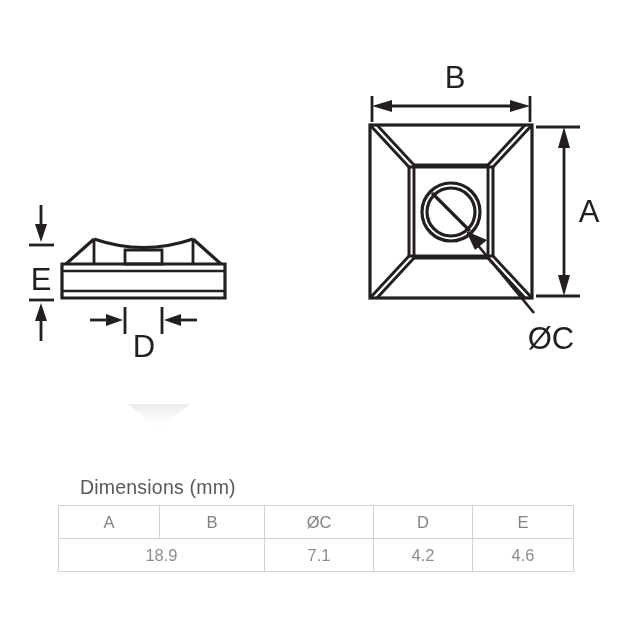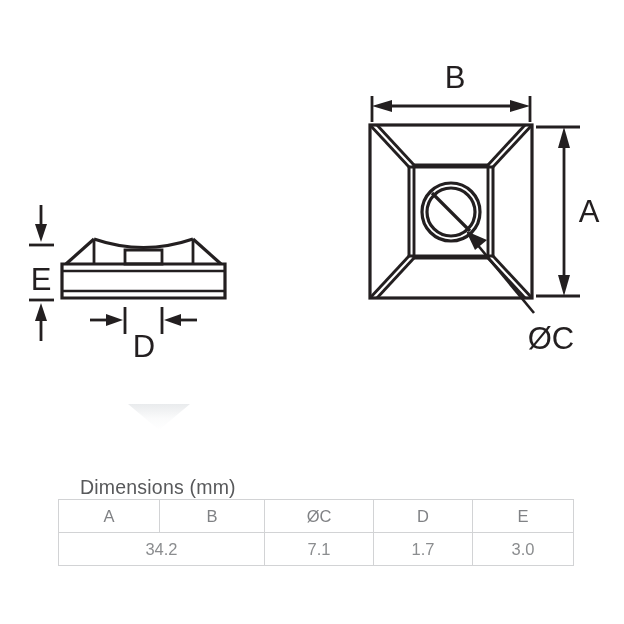--- a/index.html
+++ b/index.html
@@ -28,21 +28,21 @@
   .table-block {
     position: absolute;
     left: 58px;
     top: 476px;
     width: 510px;
   }
   .table-title {
     font-size: 19.5px;
     color: #58595b;
     letter-spacing: 0.2px;
-    margin: 0 0 1px 22px;
+    margin: 0 0 7px 22px;
     font-weight: 400;
     line-height: 22px;
     white-space: nowrap;
   }
   table.dim-table {
     border-collapse: collapse;
     width: 510px;
     table-layout: fixed;
   }
   table.dim-table td {
@@ -205,20 +205,20 @@
   <table class="dim-table">
     <tbody>
       <tr class="header-row">
         <td class="col-a">A</td>
         <td class="col-b">B</td>
         <td class="col-c">ØC</td>
         <td class="col-d">D</td>
         <td class="col-e">E</td>
       </tr>
       <tr class="value-row">
-        <td colspan="2">34.2</td>
+        <td colspan="2">18.9</td>
         <td>7.1</td>
-        <td>1.7</td>
-        <td>3.0</td>
+        <td>4.2</td>
+        <td>4.6</td>
       </tr>
     </tbody>
   </table>
 </div>
 
 </body></html>

